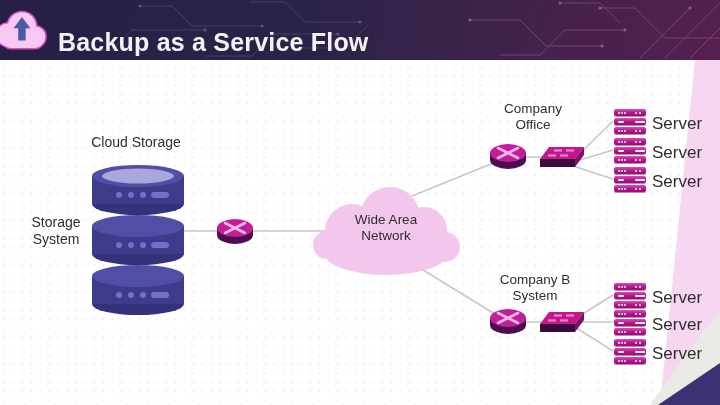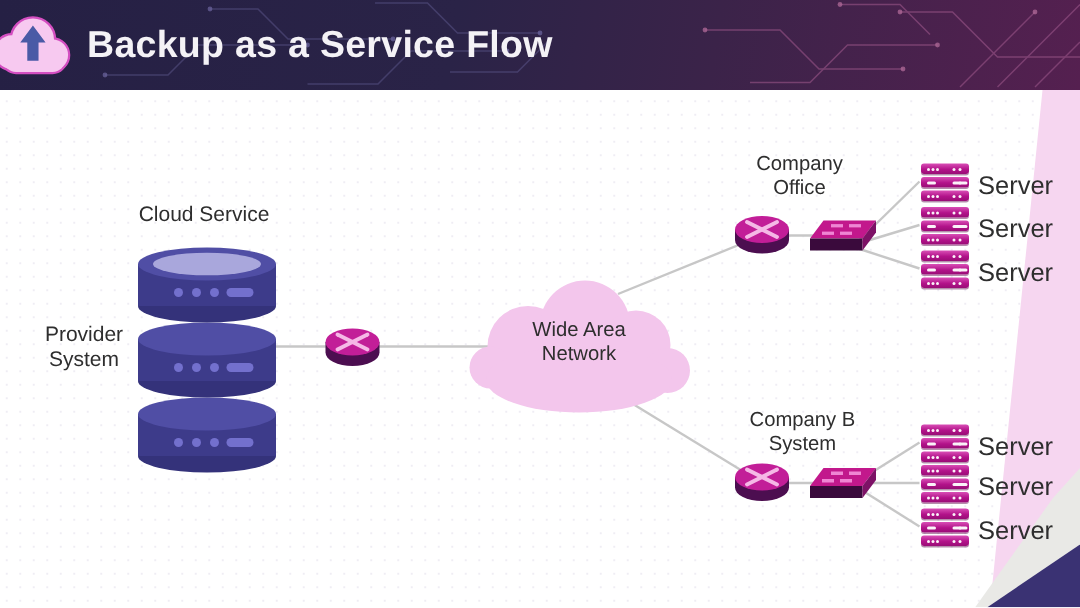--- a/index.html
+++ b/index.html
@@ -11,21 +11,21 @@
     font-family:"Liberation Sans",sans-serif;
     color:#2b2b2b;
   }
   
   .header{
     position:absolute;left:0;top:0;width:720px;height:60px;z-index:30;
     background:linear-gradient(100deg,#252044 0%,#2a2347 42%,#3b2349 66%,#552050 100%);
   }
   .header svg.circuit{position:absolute;left:0;top:0;}
   .title{
-    position:absolute;left:58px;top:0;height:60px;line-height:60px;
+    position:absolute;left:58px;top:12px;height:60px;line-height:60px;
     font-size:25px;font-weight:700;color:#f4f2f6;letter-spacing:.2px;white-space:nowrap;
   }
   .cloud-badge{position:absolute;left:-9px;top:6px;}
   
   .pink-band{position:absolute;left:640px;top:60px;width:80px;height:345px;z-index:1;
     background:#f6d6f0;clip-path:polygon(55px 0,80px 0,80px 345px,20px 345px);}
   .gray-wedge{position:absolute;left:640px;top:300px;width:80px;height:105px;z-index:2;
     background:#e9e9e6;clip-path:polygon(62px 32px,80px 12px,80px 70px,22px 105px,10px 105px);}
   .navy-corner{position:absolute;left:640px;top:355px;width:80px;height:50px;z-index:3;
     background:#3a3273;clip-path:polygon(18px 50px,80px 8px,80px 50px);}
@@ -115,22 +115,22 @@
         <circle cx="18" cy="29" r="12"></circle>
           <circle cx="33" cy="20" r="15"></circle>
         <circle cx="47" cy="31" r="11"></circle>
           <rect x="12" y="24" width="44" height="19" rx="9"></rect>
       </g>
       <path d="M33,10 L42,22 L37,22 L37,35 L29,35 L29,22 L24,22 Z" fill="#4a5aa6"></path>
     </svg>
     <div class="title">Backup as a Service Flow</div>
   </div>
 
-  <div class="lbl big" style="left:61px;top:134px;width:150px;">Cloud Service</div>
-  <div class="lbl big" style="left:24px;top:214px;width:64px;">Provider System</div>
+  <div class="lbl big" style="left:61px;top:134px;width:150px;">Cloud Storage</div>
+  <div class="lbl big" style="left:24px;top:214px;width:64px;">Storage System</div>
 
   <svg class="node" style="left:88px;top:164px;" width="100" height="154">
 
     <ellipse cx="50" cy="140" rx="46" ry="11" fill="#34327a"></ellipse>
     <rect x="4" y="112" width="92" height="28" fill="#3d3b8a"></rect>
     <ellipse cx="50" cy="112" rx="46" ry="11" fill="#504ea5"></ellipse>
 
     <ellipse cx="50" cy="90" rx="46" ry="11" fill="#34327a"></ellipse>
     <rect x="4" y="62" width="92" height="28" fill="#3d3b8a"></rect>
     <ellipse cx="50" cy="62" rx="46" ry="11" fill="#504ea5"></ellipse>

